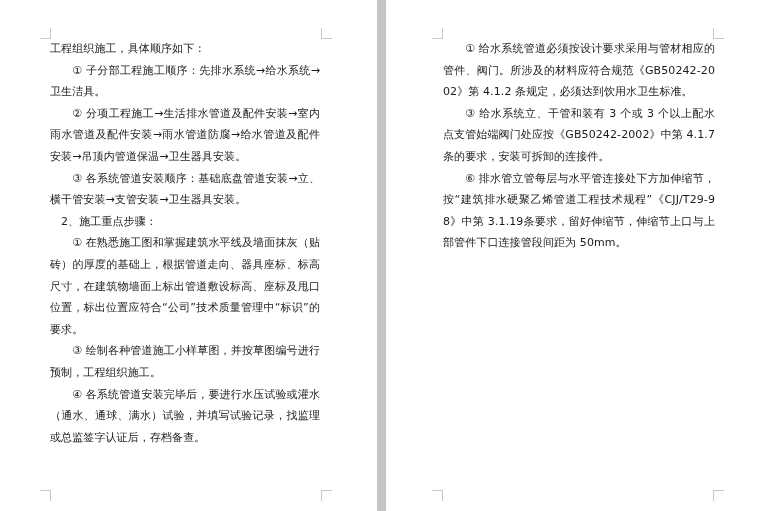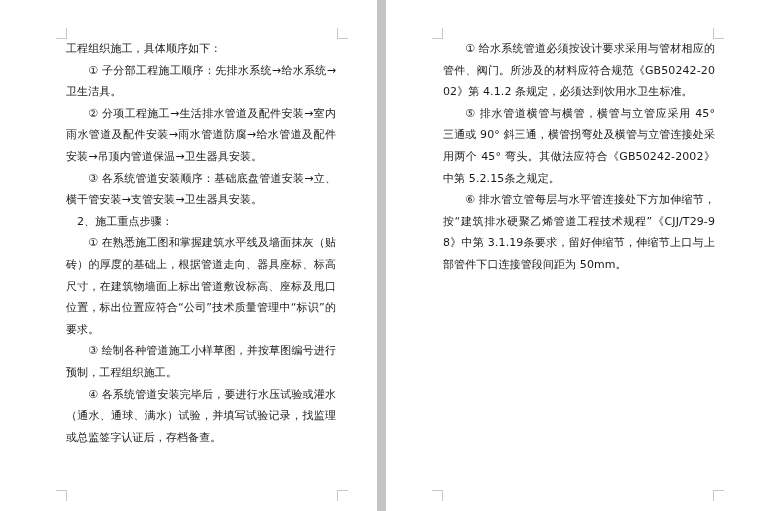--- a/index.html
+++ b/index.html
@@ -16,21 +16,21 @@
       width: 760px;
       height: 511px;
       background: #ffffff;
     }
     .page {
       position: absolute;
       top: 0;
       height: 511px;
       background: #ffffff;
     }
-    .page-left { left: 16px; width: 377px; border-radius: 29px; }
+    .page-left { left: 0; width: 377px; border-radius: 29px; }
     .page-right { left: 386px; width: 374px; text-decoration: underline; }
     .gutter {
       position: absolute;
       left: 377px;
       top: 0;
       width: 9px;
       height: 511px;
       background: #c4c4c4;
     }
     .corner {
@@ -93,19 +93,19 @@
   <div class="gutter"></div>
 
   <div class="page page-right">
     <div class="corner c-tl" style="left:46px; top:28px;"></div>
     <div class="corner c-tr" style="left:327px; top:28px;"></div>
     <div class="corner c-bl" style="left:46px; top:490px;"></div>
     <div class="corner c-br" style="left:327px; top:490px;"></div>
 
     <div class="text-area">
       <p class="para indent">① 给水系统管道必须按设计要求采用与管材相应的管件、阀门。所涉及的材料应符合规范《GB50242-2002》第 4.1.2 条规定，必须达到饮用水卫生标准。</p>
-      <p class="para indent">⑤ 排水管道横管与横管，横管与立管应采用 45° 三通或 90° 斜三通，横管拐弯处及横管与立管连接处采用两个 45° 弯头。其做法应符合《GB50242-2002》中第 5.2.15条之规定。</p>
+      <p class="para indent">③ 给水系统立、干管和装有 3 个或 3 个以上配水点支管始端阀门处应按《GB50242-2002》中第 4.1.7条的要求，安装可拆卸的连接件。</p>
       <p class="para indent">⑥ 排水管立管每层与水平管连接处下方加伸缩节，按“建筑排水硬聚乙烯管道工程技术规程”《CJJ/T29-98》中第 3.1.19条要求，留好伸缩节，伸缩节上口与上部管件下口连接管段间距为 50mm。</p>
 
     </div>
   </div>
 
 </div>
 
 </body></html>

